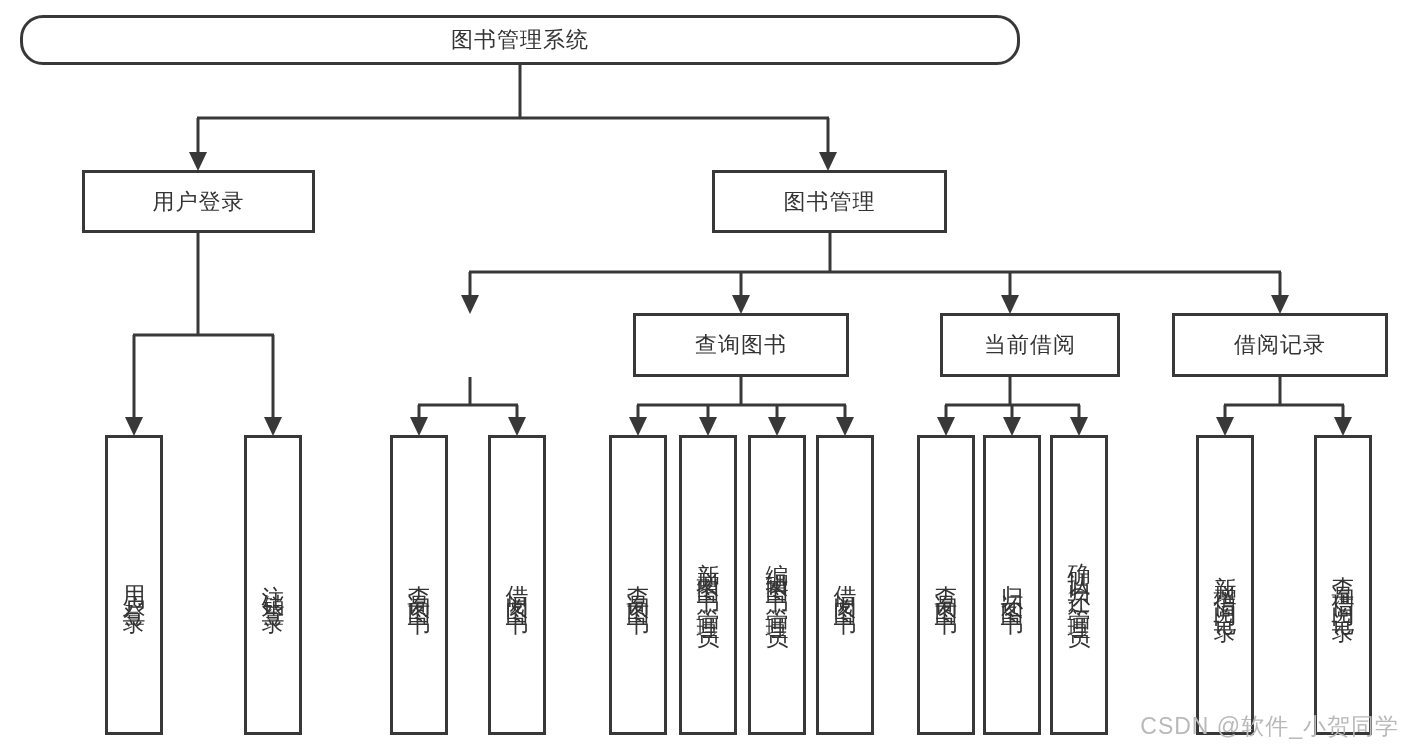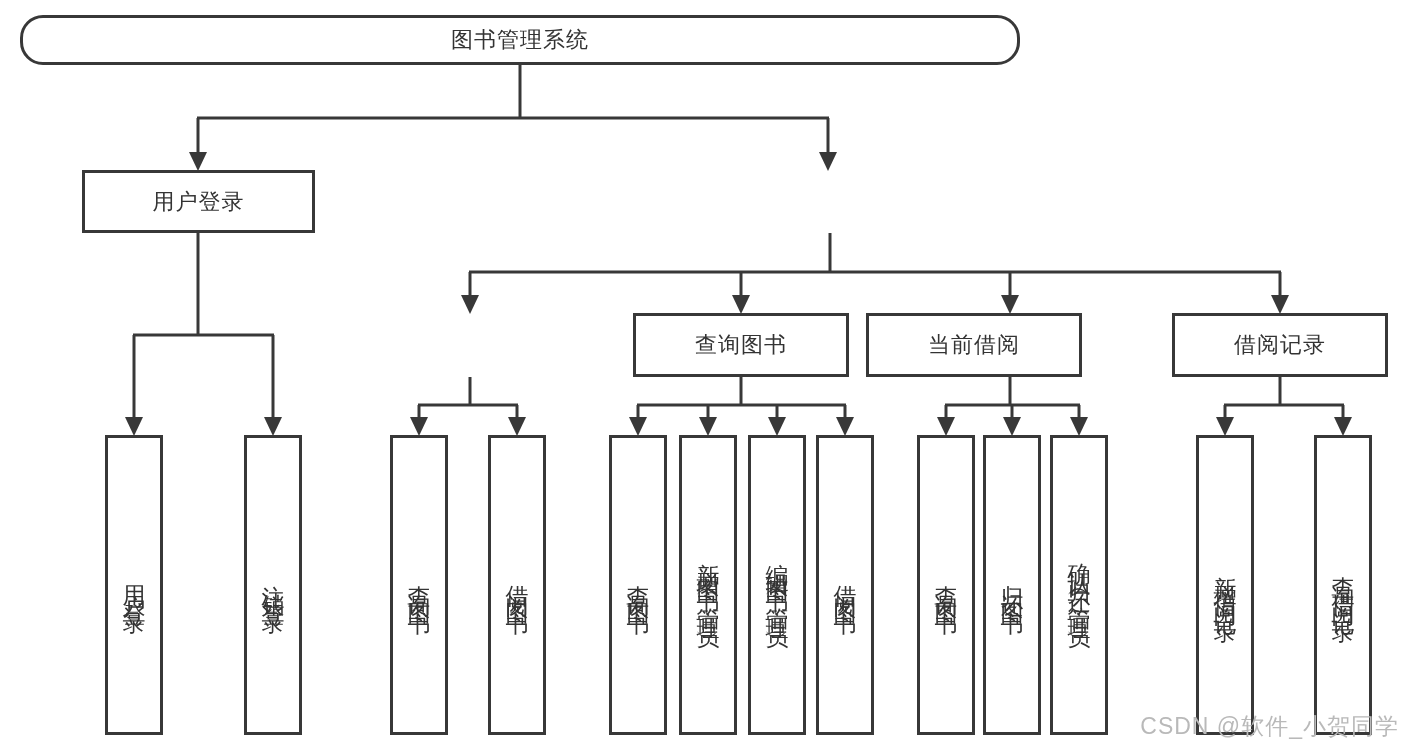--- a/index.html
+++ b/index.html
@@ -129,23 +129,24 @@
       <line x1="1225" y1="405" x2="1225" y2="417"></line>
       <polygon points="1216,417 1234,417 1225,436"></polygon>
       <line x1="1343" y1="405" x2="1343" y2="417"></line>
       <polygon points="1334,417 1352,417 1343,436"></polygon>
     </g>
   </svg>
 
   <div class="node" style="left:20px;top:15px;width:1000px;height:50px;border-radius:23px;">图书管理系统</div>
 
   <div class="node" style="left:82px;top:170px;width:233px;height:63px;">用户登录</div>
+  <div class="node" style="left:712px;top:170px;width:235px;height:63px;">图书管理</div>
 
   <div class="node" style="left:633px;top:313px;width:216px;height:64px;">查询图书</div>
-  <div class="node" style="left:866px;top:313px;width:216px;height:64px;">当前借阅</div>
+  <div class="node" style="left:940px;top:313px;width:180px;height:64px;">当前借阅</div>
   <div class="node" style="left:1172px;top:313px;width:216px;height:64px;">借阅记录</div>
 
   <div class="node leaf" style="left:105px;top:435px;width:58px;height:300px;">
     <span class="vtext">用户登录</span>
   </div>
   <div class="node leaf" style="left:244px;top:435px;width:58px;height:300px;">
     <span class="vtext">注销登录</span>
   </div>
 
   <div class="node leaf" style="left:390px;top:435px;width:58px;height:300px;">

